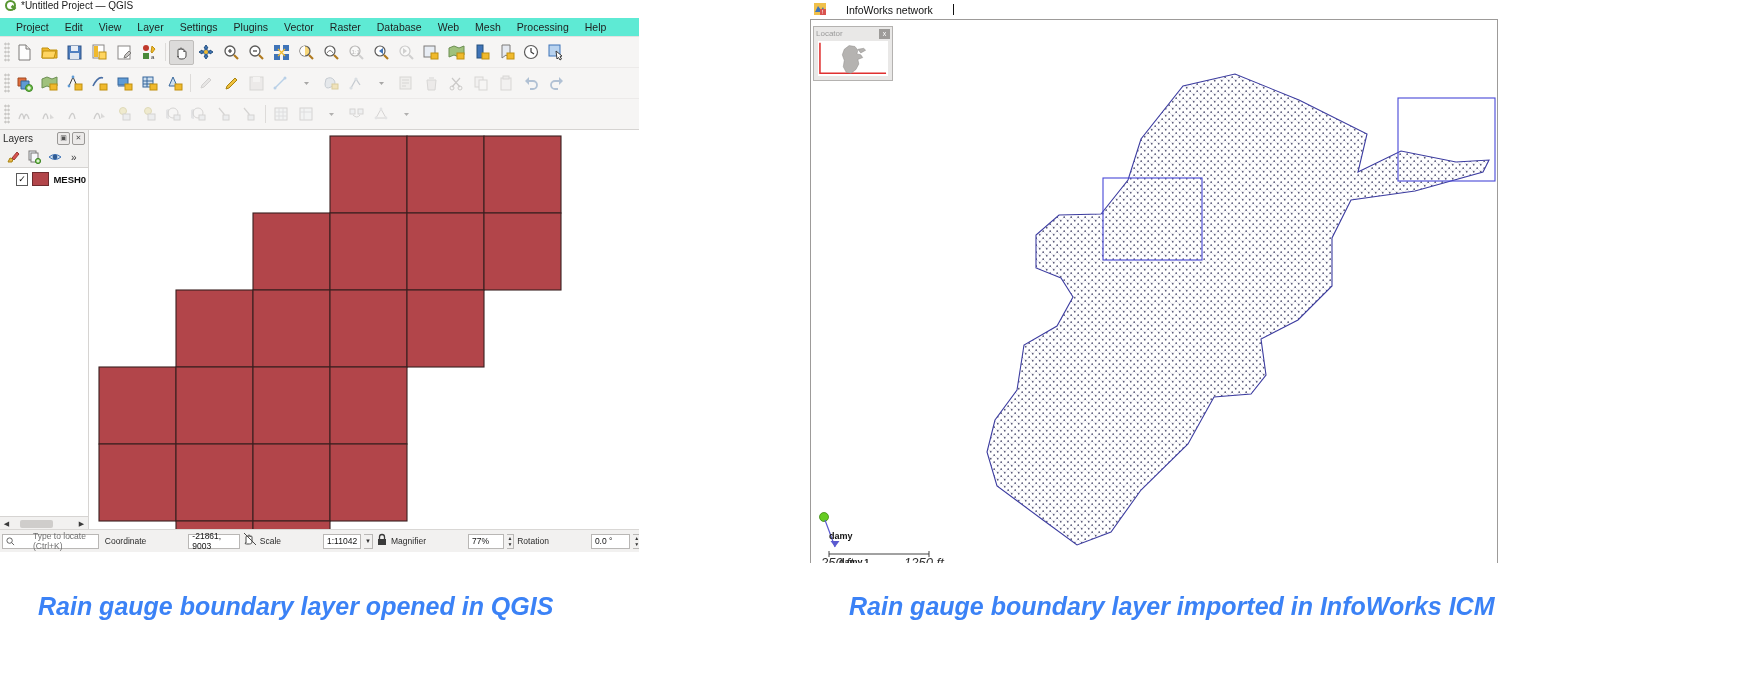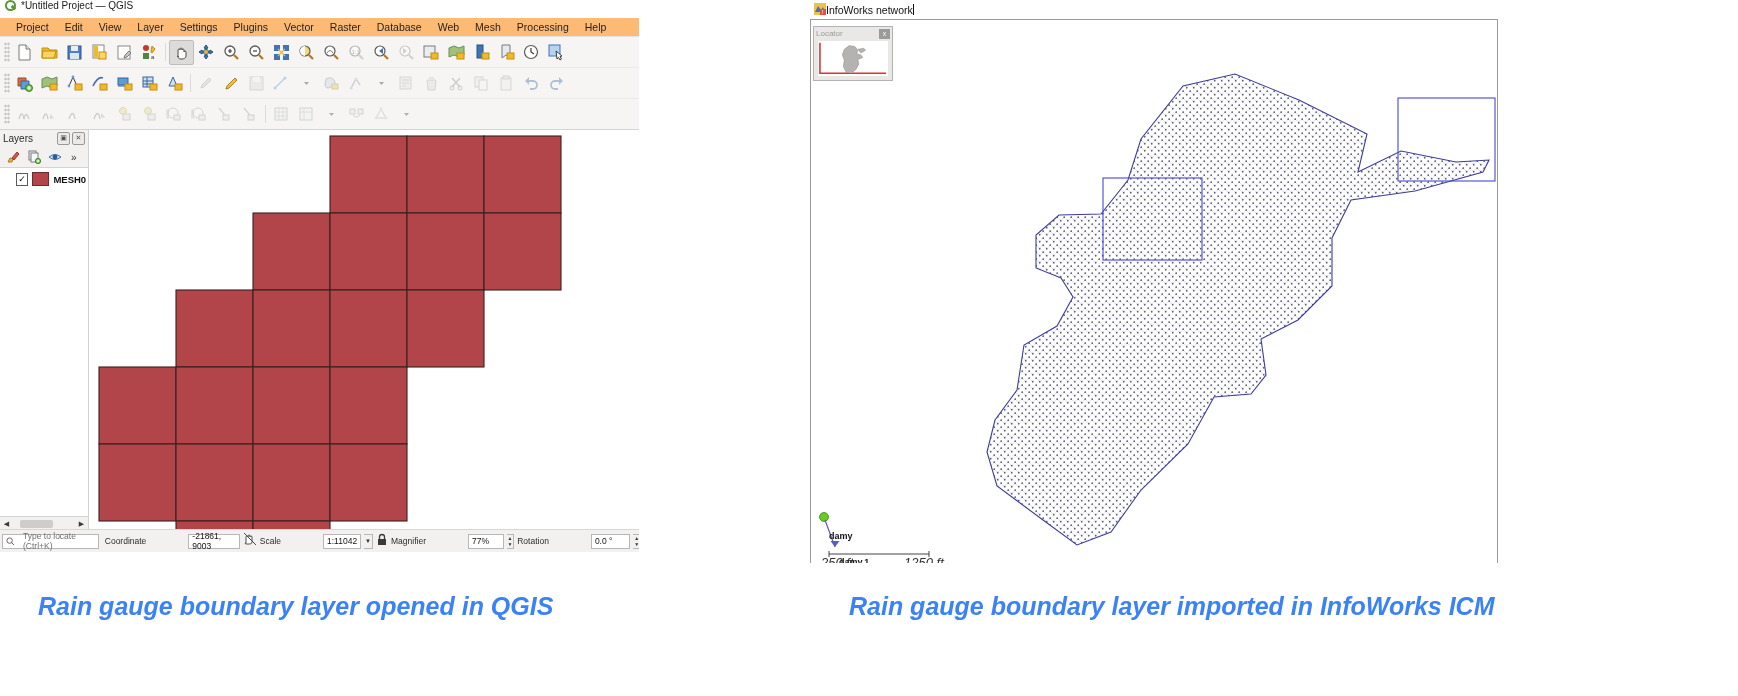--- a/index.html
+++ b/index.html
@@ -12,21 +12,21 @@
 
   .qgis-titlebar{height:18px;background:#ffffff;display:flex;
     padding-left:5px;gap:5px;}
   .qgis-title-text{font-size:10px;color:#1b1b1b;}
   .qgis-logo{width:11px;height:11px;position:relative;}
   .qgis-logo:before{content:"";position:absolute;left:0;top:0;width:11px;height:11px;
     border-radius:50%;border:2px solid #589632;box-sizing:border-box;}
   .qgis-logo:after{content:"";position:absolute;left:6px;top:6px;width:5px;height:3px;
     background:#589632;transform:rotate(40deg);}
 
-  .qgis-menubar{height:18px;background:#fdba74;display:flex;align-items:center;
+  .qgis-menubar{height:18px;background:#5eead4;display:flex;align-items:center;
     padding-left:8px;gap:0px;border-bottom:1px solid #e3e2e1;}
   .menu-item{font-size:10.5px;color:#1f1f1f;padding:1px 8px;cursor:default;white-space:nowrap;}
 
   .toolbar-row{height:30px;background:#f6f5f4;display:flex;align-items:center;
     padding-left:2px;border-bottom:1px solid #eceae9;}
   .tb-grip{width:6px;height:20px;margin:0 2px;
      background-image:radial-gradient(#c9c7c5 1px, transparent 1.2px);
      background-size:3px 4px;}
   .tb-btn{width:25px;height:25px;display:flex;align-items:center;justify-content:center;
      border-radius:2px;position:relative;}
@@ -59,36 +59,36 @@
      font-size:7px;color:#3b3b3b;}
   .hs-track{flex:1;height:12px;background:#f2f1f0;position:relative;}
   .hs-thumb{position:absolute;left:12%;top:2px;width:52%;height:8px;background:#cfcdcb;border-radius:2px;}
 
   .map-canvas{flex:1;background:#ffffff;position:relative;overflow:hidden;}
 
   .qgis-statusbar{position:absolute;left:0;bottom:0;width:639px;height:22px;
      background:#f2f1f0;border-top:1px solid #d9d7d5;display:flex;align-items:center;
      padding:0 2px;gap:3px;}
   .locator-box{width:143px;height:15px;background:#ffffff;border:1px solid #b9b7b5;
-     display:flex;align-items:center;gap:8px;padding:0 3px;box-sizing:border-box;}
+     display:flex;align-items:center;gap:18px;padding:0 3px;box-sizing:border-box;}
   .locator-ph{font-size:8.5px;color:#6f6f6f;}
   .sb-label{font-size:8.5px;color:#2b2b2b;white-space:nowrap;}
   .sb-field{height:15px;background:#ffffff;border:1px solid #b9b7b5;display:flex;
      align-items:center;padding:0 3px;box-sizing:border-box;font-size:8.5px;color:#141414;margin-left:39px;}
   .sb-spin{width:11px;height:15px;display:flex;flex-direction:column;justify-content:center;
      align-items:center;border:1px solid #b9b7b5;border-left:none;background:#f2f1f0;
      font-size:5px;line-height:6px;color:#333;box-sizing:border-box;}
   .sb-combo-arrow{width:13px;height:15px;border:1px solid #b9b7b5;border-left:none;
      background:#f2f1f0;display:flex;align-items:center;justify-content:center;
      font-size:6px;color:#333;box-sizing:border-box;}
 
   
   #icm-window{position:absolute;left:808px;top:0;width:710px;height:563px;background:#ffffff;}
   .icm-titlebar{height:19px;background:#ffffff;display:flex;align-items:center;
-     gap:0;padding-left:6px;}
+     gap:20px;padding-left:6px;}
   .icm-title-text{font-size:10.5px;color:#111;}
   .icm-caret{width:1px;height:11px;background:#111;}
   .icm-doc{position:absolute;left:2px;top:19px;right:20px;bottom:0;
      border:1px solid #9d9b99;border-bottom:none;background:#ffffff;overflow:hidden;}
 
   .locator-widget{position:absolute;left:2px;top:6px;width:80px;height:55px;
      background:#e9e8e7;border:1px solid #b4b2b0;box-sizing:border-box;}
   .locator-hdr{height:13px;display:flex;align-items:center;padding:0 2px;}
   .locator-hdr-t{font-size:8px;color:#9a9a9a;flex:1;}
   .locator-close{width:11px;height:10px;background:#9d9b99;color:#fff;font-size:7px;

